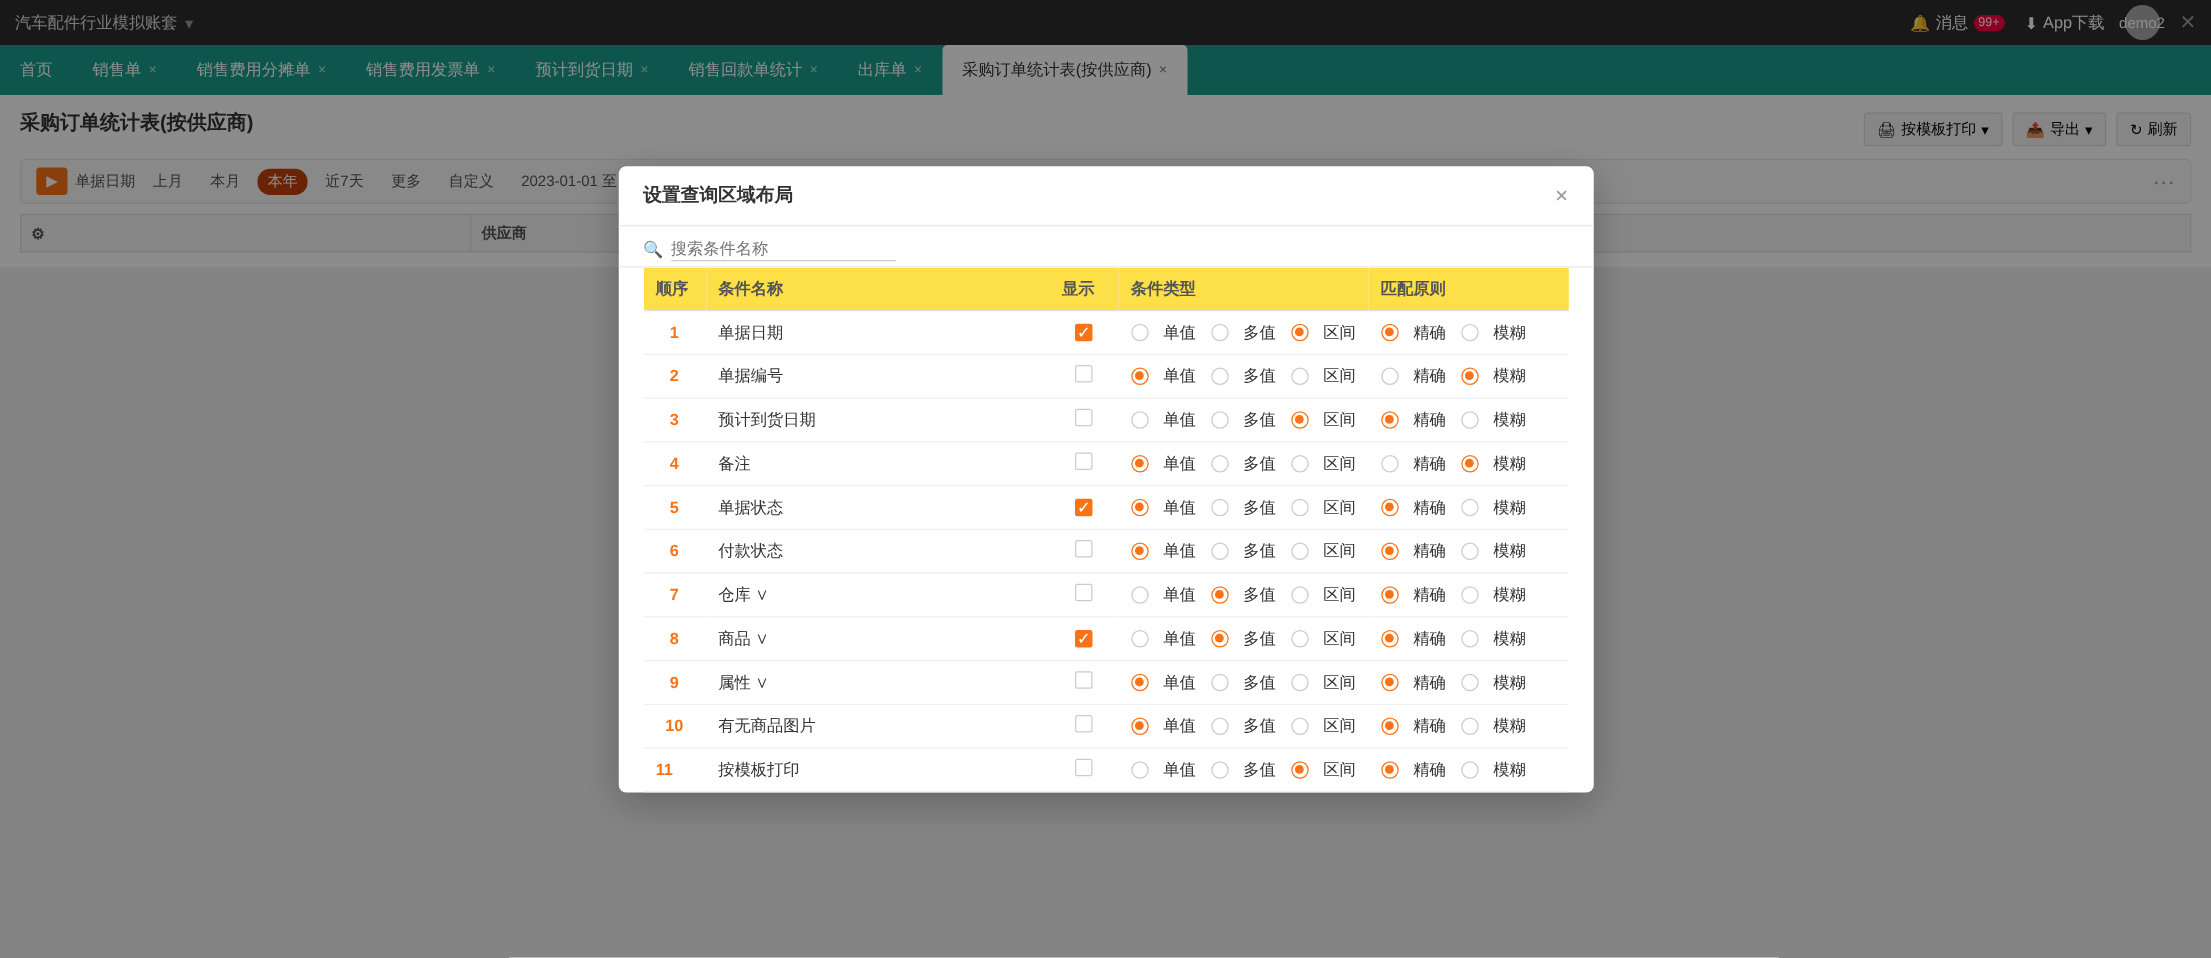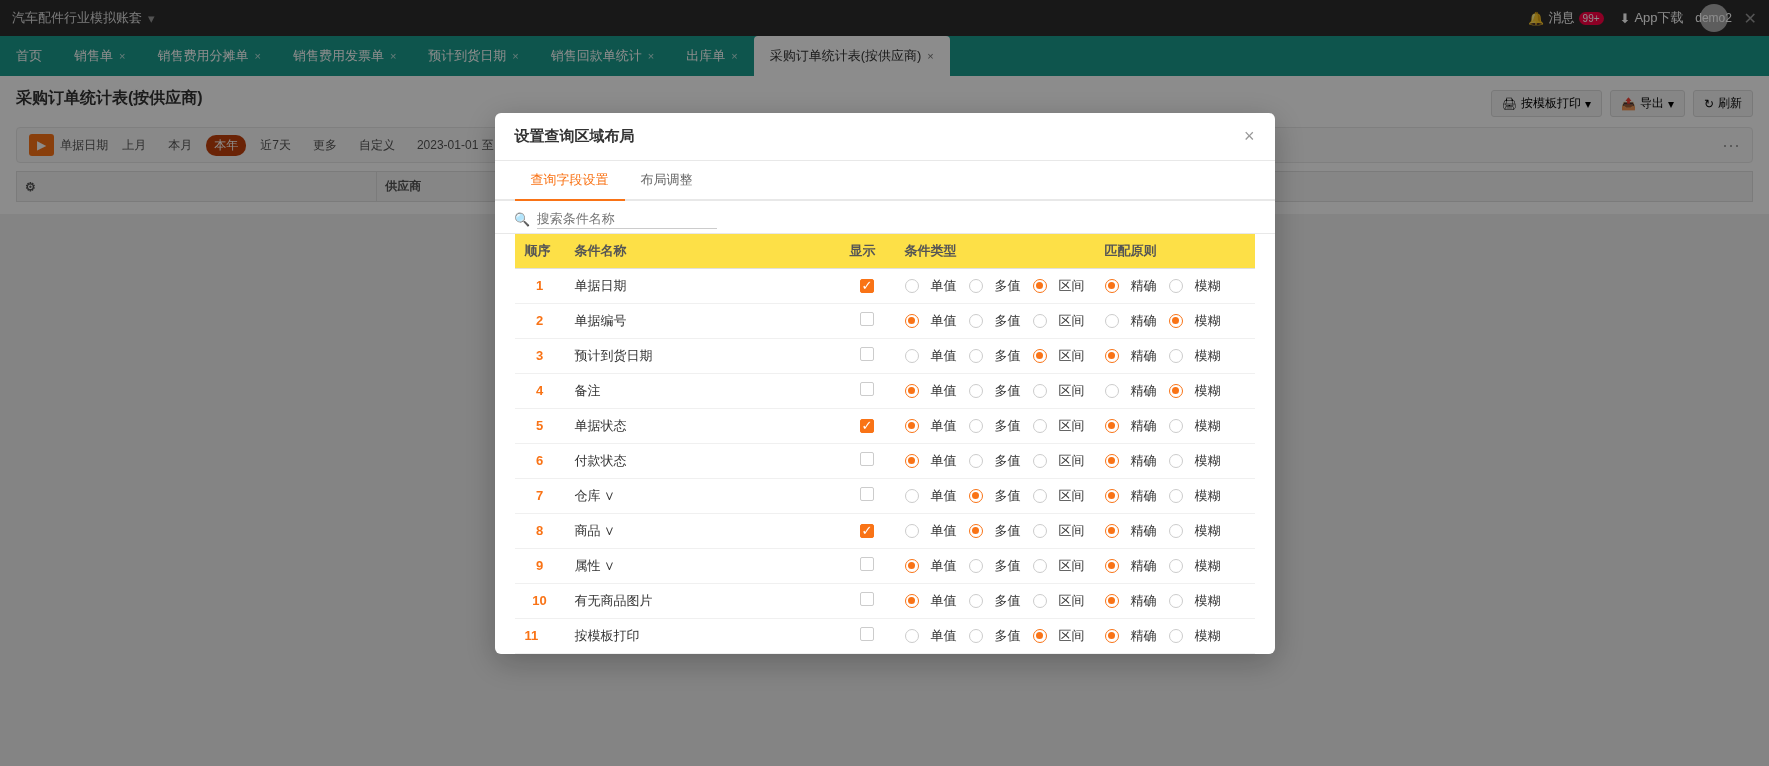--- a/index.html
+++ b/index.html
@@ -354,28 +354,20 @@
 </div>
 
 <div class="overlay">
   <div class="modal">
 
     <div class="modal-header">
       <span class="modal-title">设置查询区域布局</span>
       <span class="modal-close">×</span>
     </div>
 
-    <div class="modal-tabs">
-      <div class="modal-tab active">
-        <span>查询字段设置</span>
-      </div>
-      <div class="modal-tab">
-        <span>布局调整</span>
-      </div>
-    </div>
 
     <div class="modal-search">
       <span class="modal-search-icon">🔍</span>
       <div style="border-bottom:1px solid #ccc; padding-bottom:2px;">
         <input type="text" style="border: none; outline: none; font-size: 13px; width: 180px;" placeholder="搜索条件名称">
       </div>
     </div>
 
     <div class="modal-table-wrap">
       <table class="modal-table">

